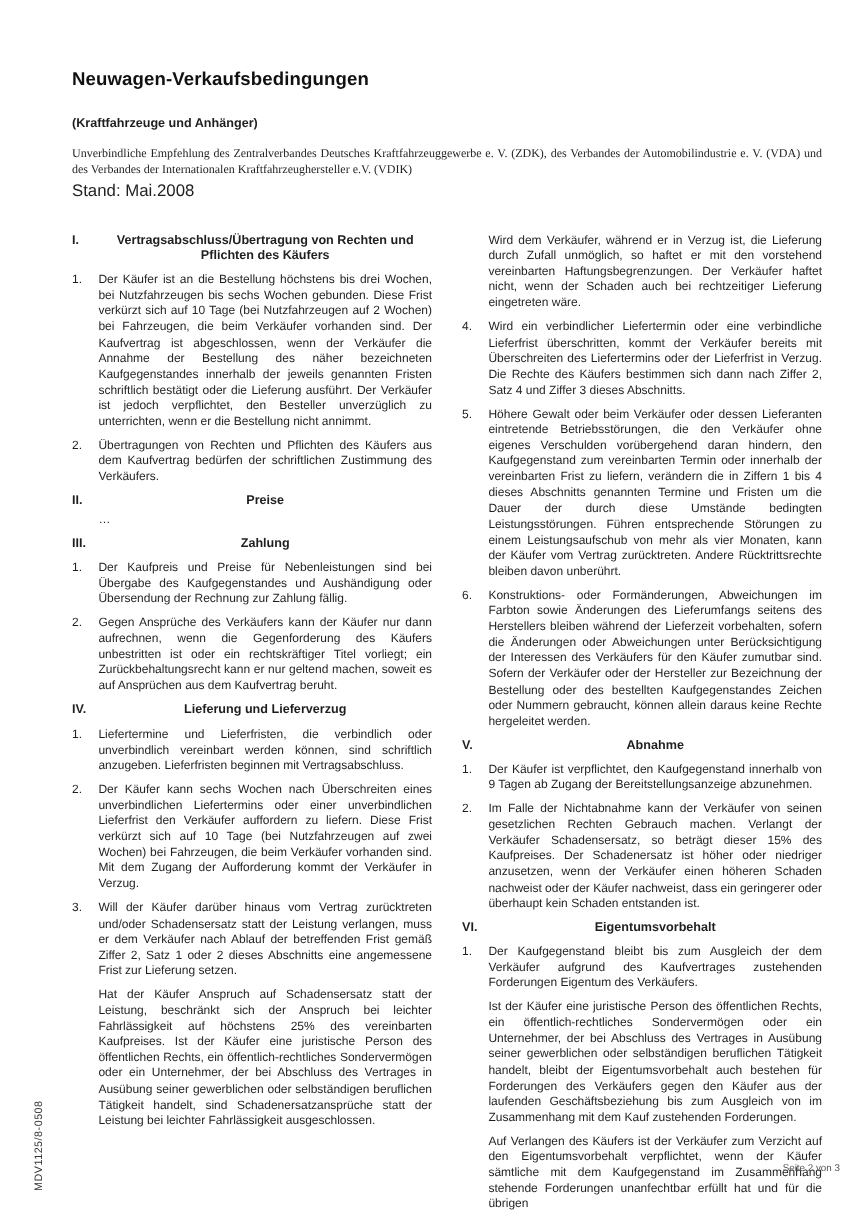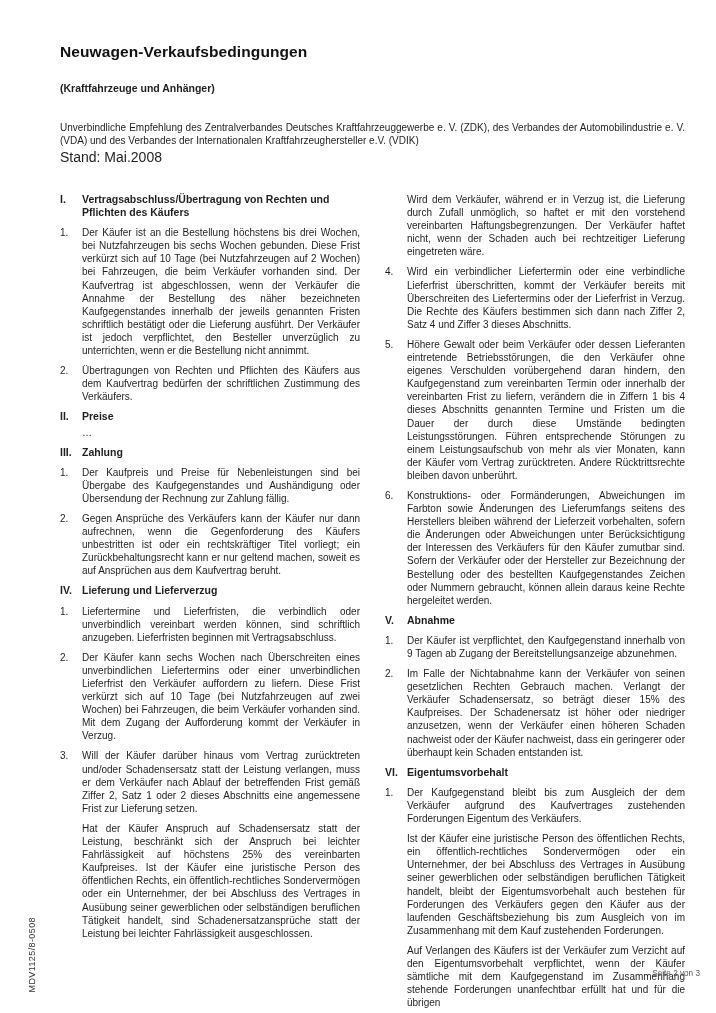--- a/index.html
+++ b/index.html
@@ -6,54 +6,55 @@
   html, body { background:#ffffff; }
   body {
     width:716px; height:1013px;
     font-family:"Liberation Sans", sans-serif;
   }
   .page {
     position:relative;
     width:716px; height:1013px;
     background:#ffffff;
     color:#1f1f1f;
-    padding:43px 31px 0 60px;
+    padding:58px 31px 0 60px;
     overflow:hidden;
   }
   .doc-title {
     font-size:15.5px;
     font-weight:bold;
     color:#111;
     letter-spacing:0.1px;
   }
   .doc-subtitle { margin-top:21px; font-size:10.5px;font-weight:bold; }
   .issuer {
-    margin-top:27px;
+    margin-top:13px;
     font-size:10px;
     line-height:13px;
     text-align:justify;
+    font-family:Liberation Serif, serif;
   }
   .stand { margin-top:2px; font-size:14px; }
   .cols { display:flex; gap:25px; margin-top:28px; }
   .col {
     flex:0 0 300px;
     width:300px;
     font-size:10px;
     line-height:13.1px;
   }
   .block { display:flex; margin-top:7px; }
   .col > .block:first-child { margin-top:0; }
   .block.heading {
     font-weight:bold;
     font-size:10.5px;
   }
   .block.dots { margin-top:2px; }
   .marker { flex:0 0 22px; }
   .btext { flex:1; text-align:justify; }
-  .heading .btext { text-align:left; }
+  .heading .btext { text-align:center; }
   .btext .p + .p { margin-top:0; }
   .vcode {
     position:absolute;
     left:27px;
     bottom:21px;
     writing-mode:vertical-rl;
     transform:rotate(180deg);
     font-size:9px;
     color:#333;
     letter-spacing:0.4px;

